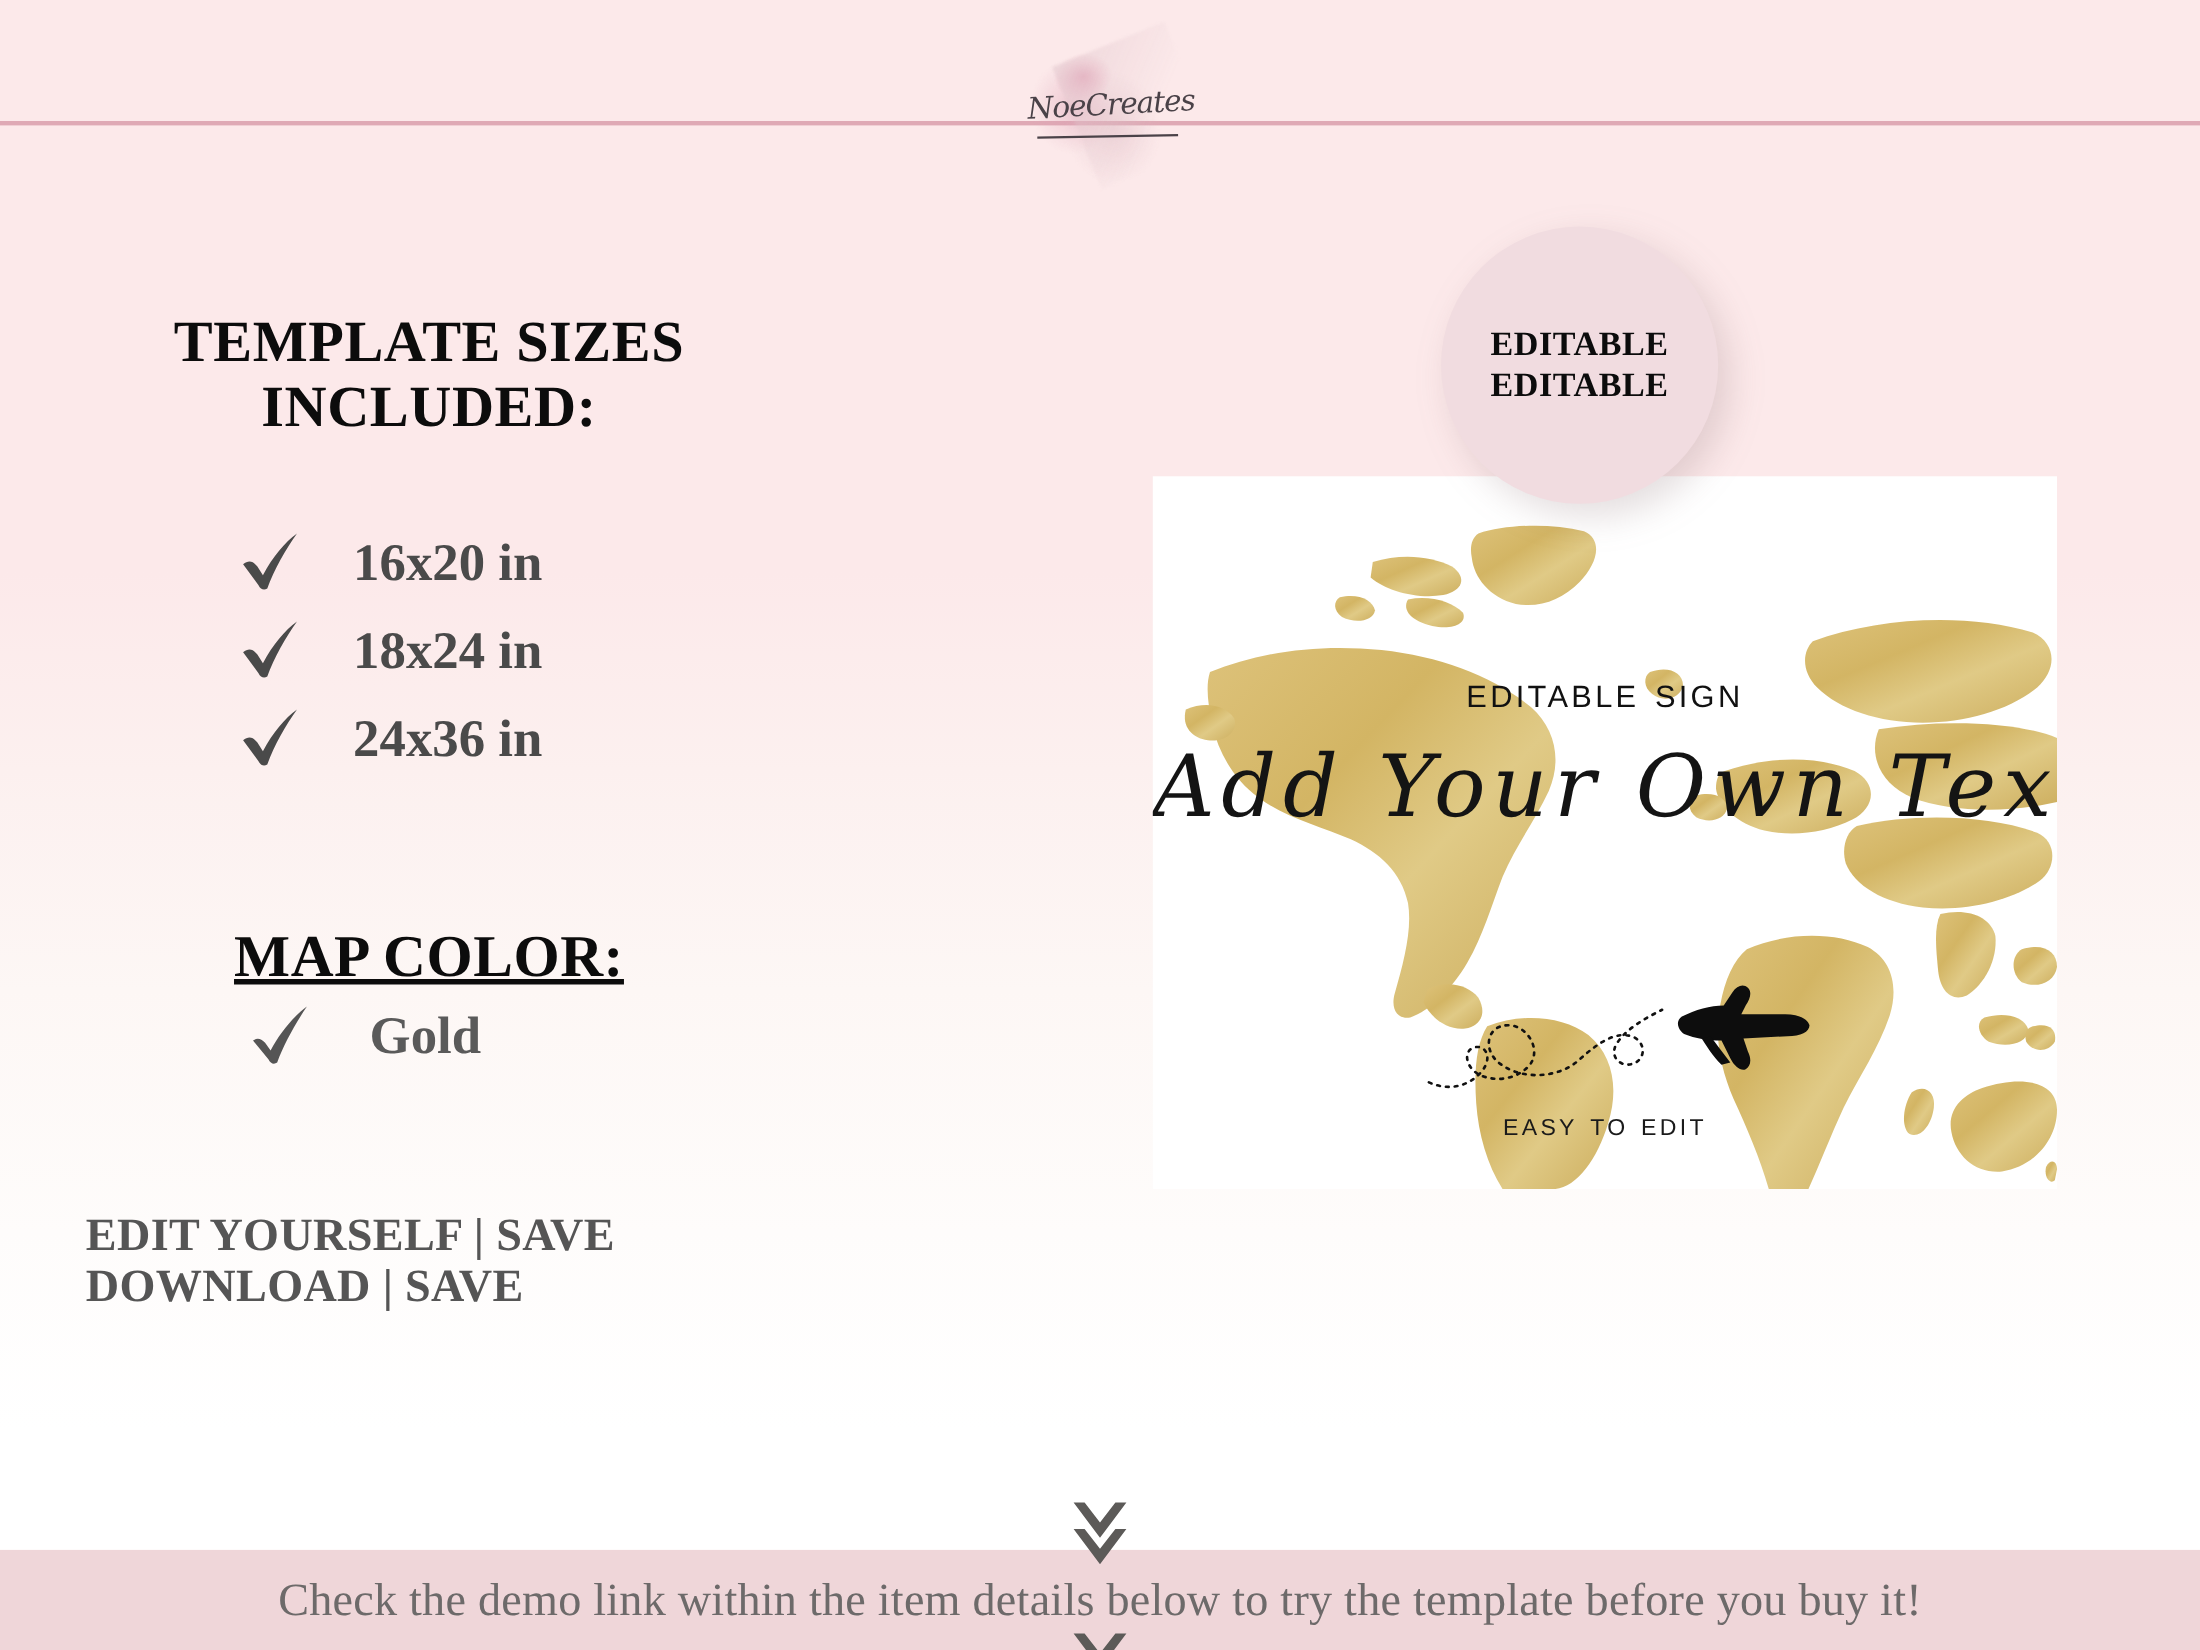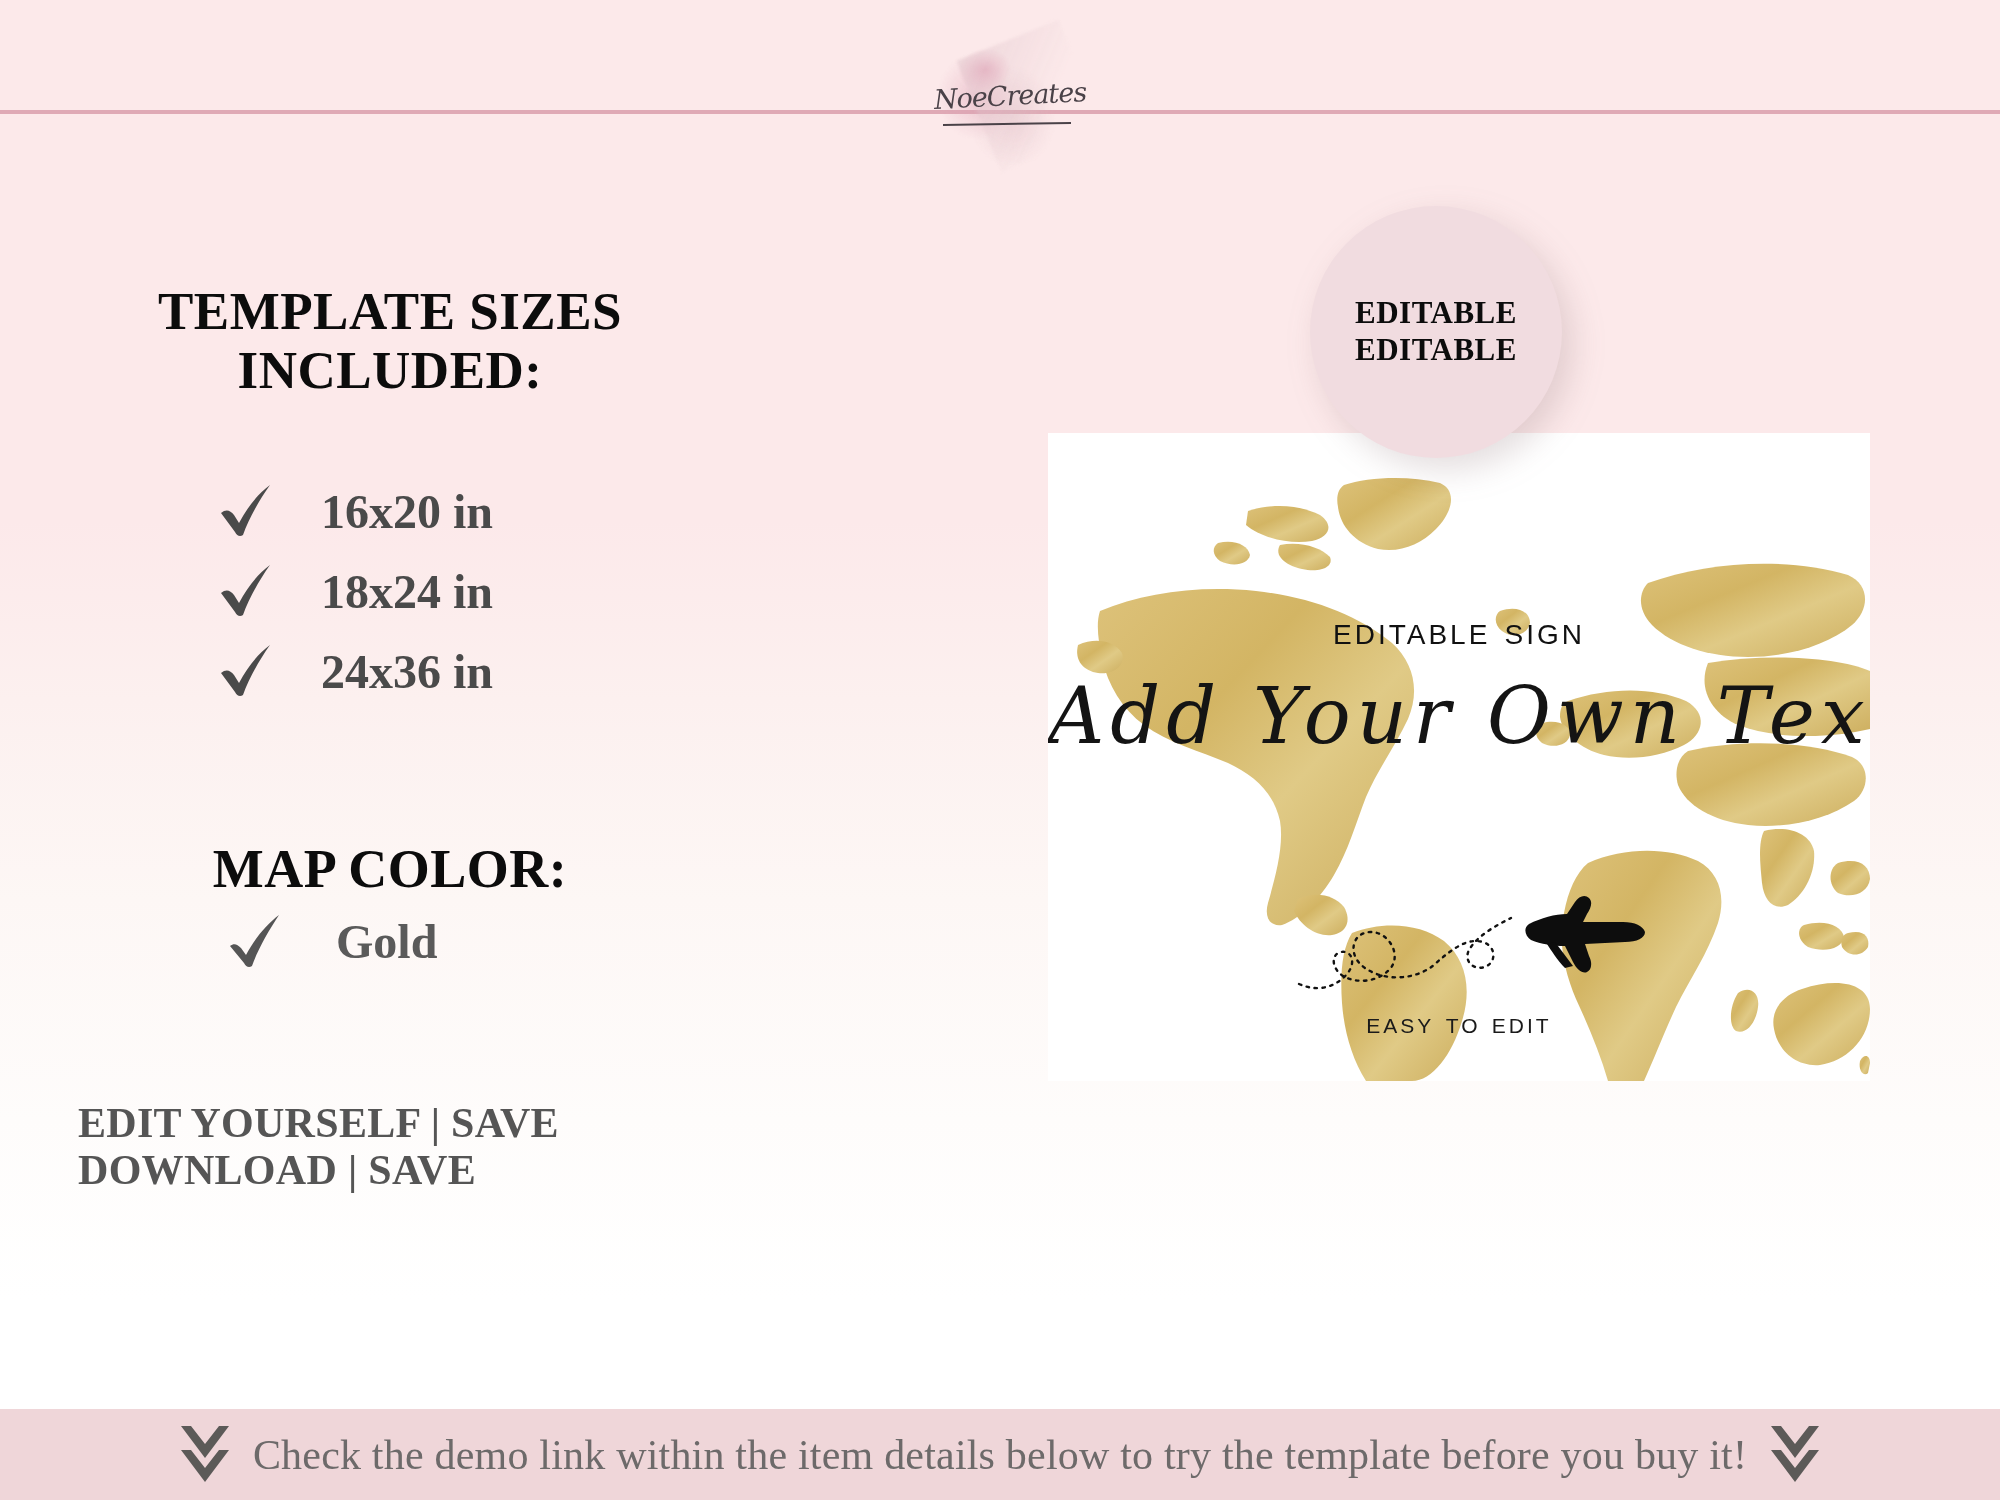--- a/index.html
+++ b/index.html
@@ -127,20 +127,21 @@
   #mapcolor-heading {
     position: absolute;
     left: 60px;
     top: 838px;
     width: 660px;
     text-align: center;
     font-size: 54px;
     font-weight: bold;
     color: #0c0c0c;
     letter-spacing: 0.5px;
+    text-decoration: underline;
   }
   #mapcolor-row {
     position: absolute;
     left: 224px;
     top: 910px;
     display: flex;
     align-items: center;
     color: #5a5a5a;
     font-size: 48px;
     font-weight: bold;
@@ -262,20 +263,21 @@
   #footer-banner {
     position: absolute;
     left: 0;
     top: 1409px;
     width: 2000px;
     height: 91px;
     background: #efd6d9;
     display: flex;
     align-items: center;
     justify-content: center;
+    flex-direction: column;
   }
   #footer-text {
     font-size: 42px;
     color: #6d6a6a;
     letter-spacing: 0.2px;
     white-space: nowrap;
     margin: 0 20px;
   }
   .chevron-wrap { display: block; }
 </style>

